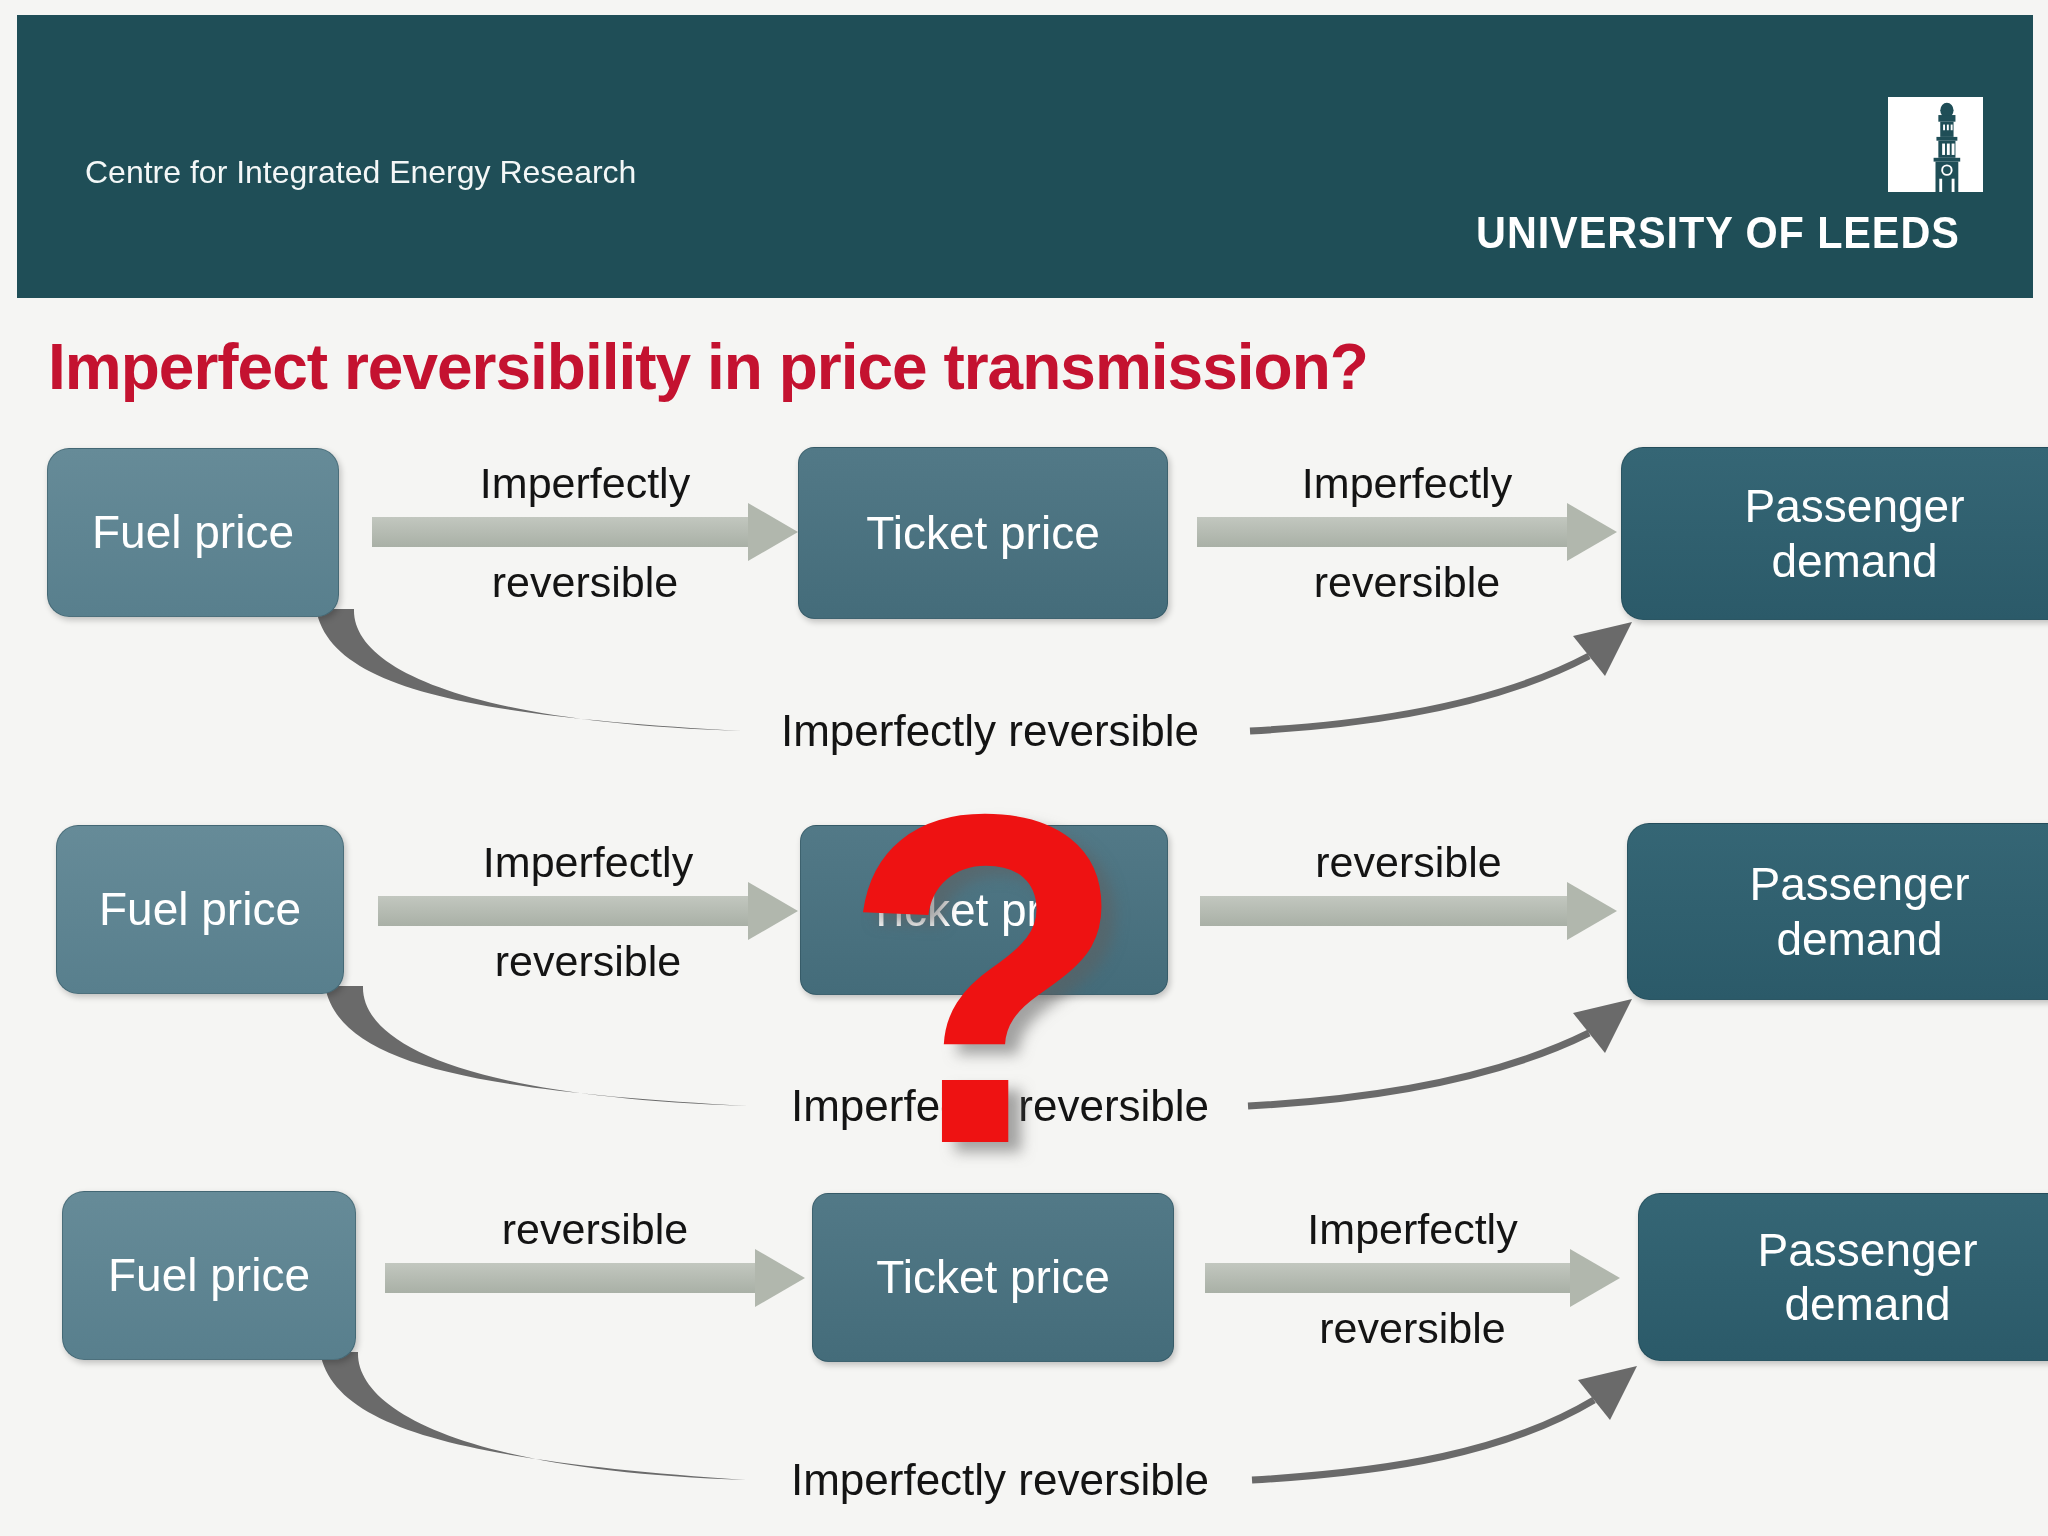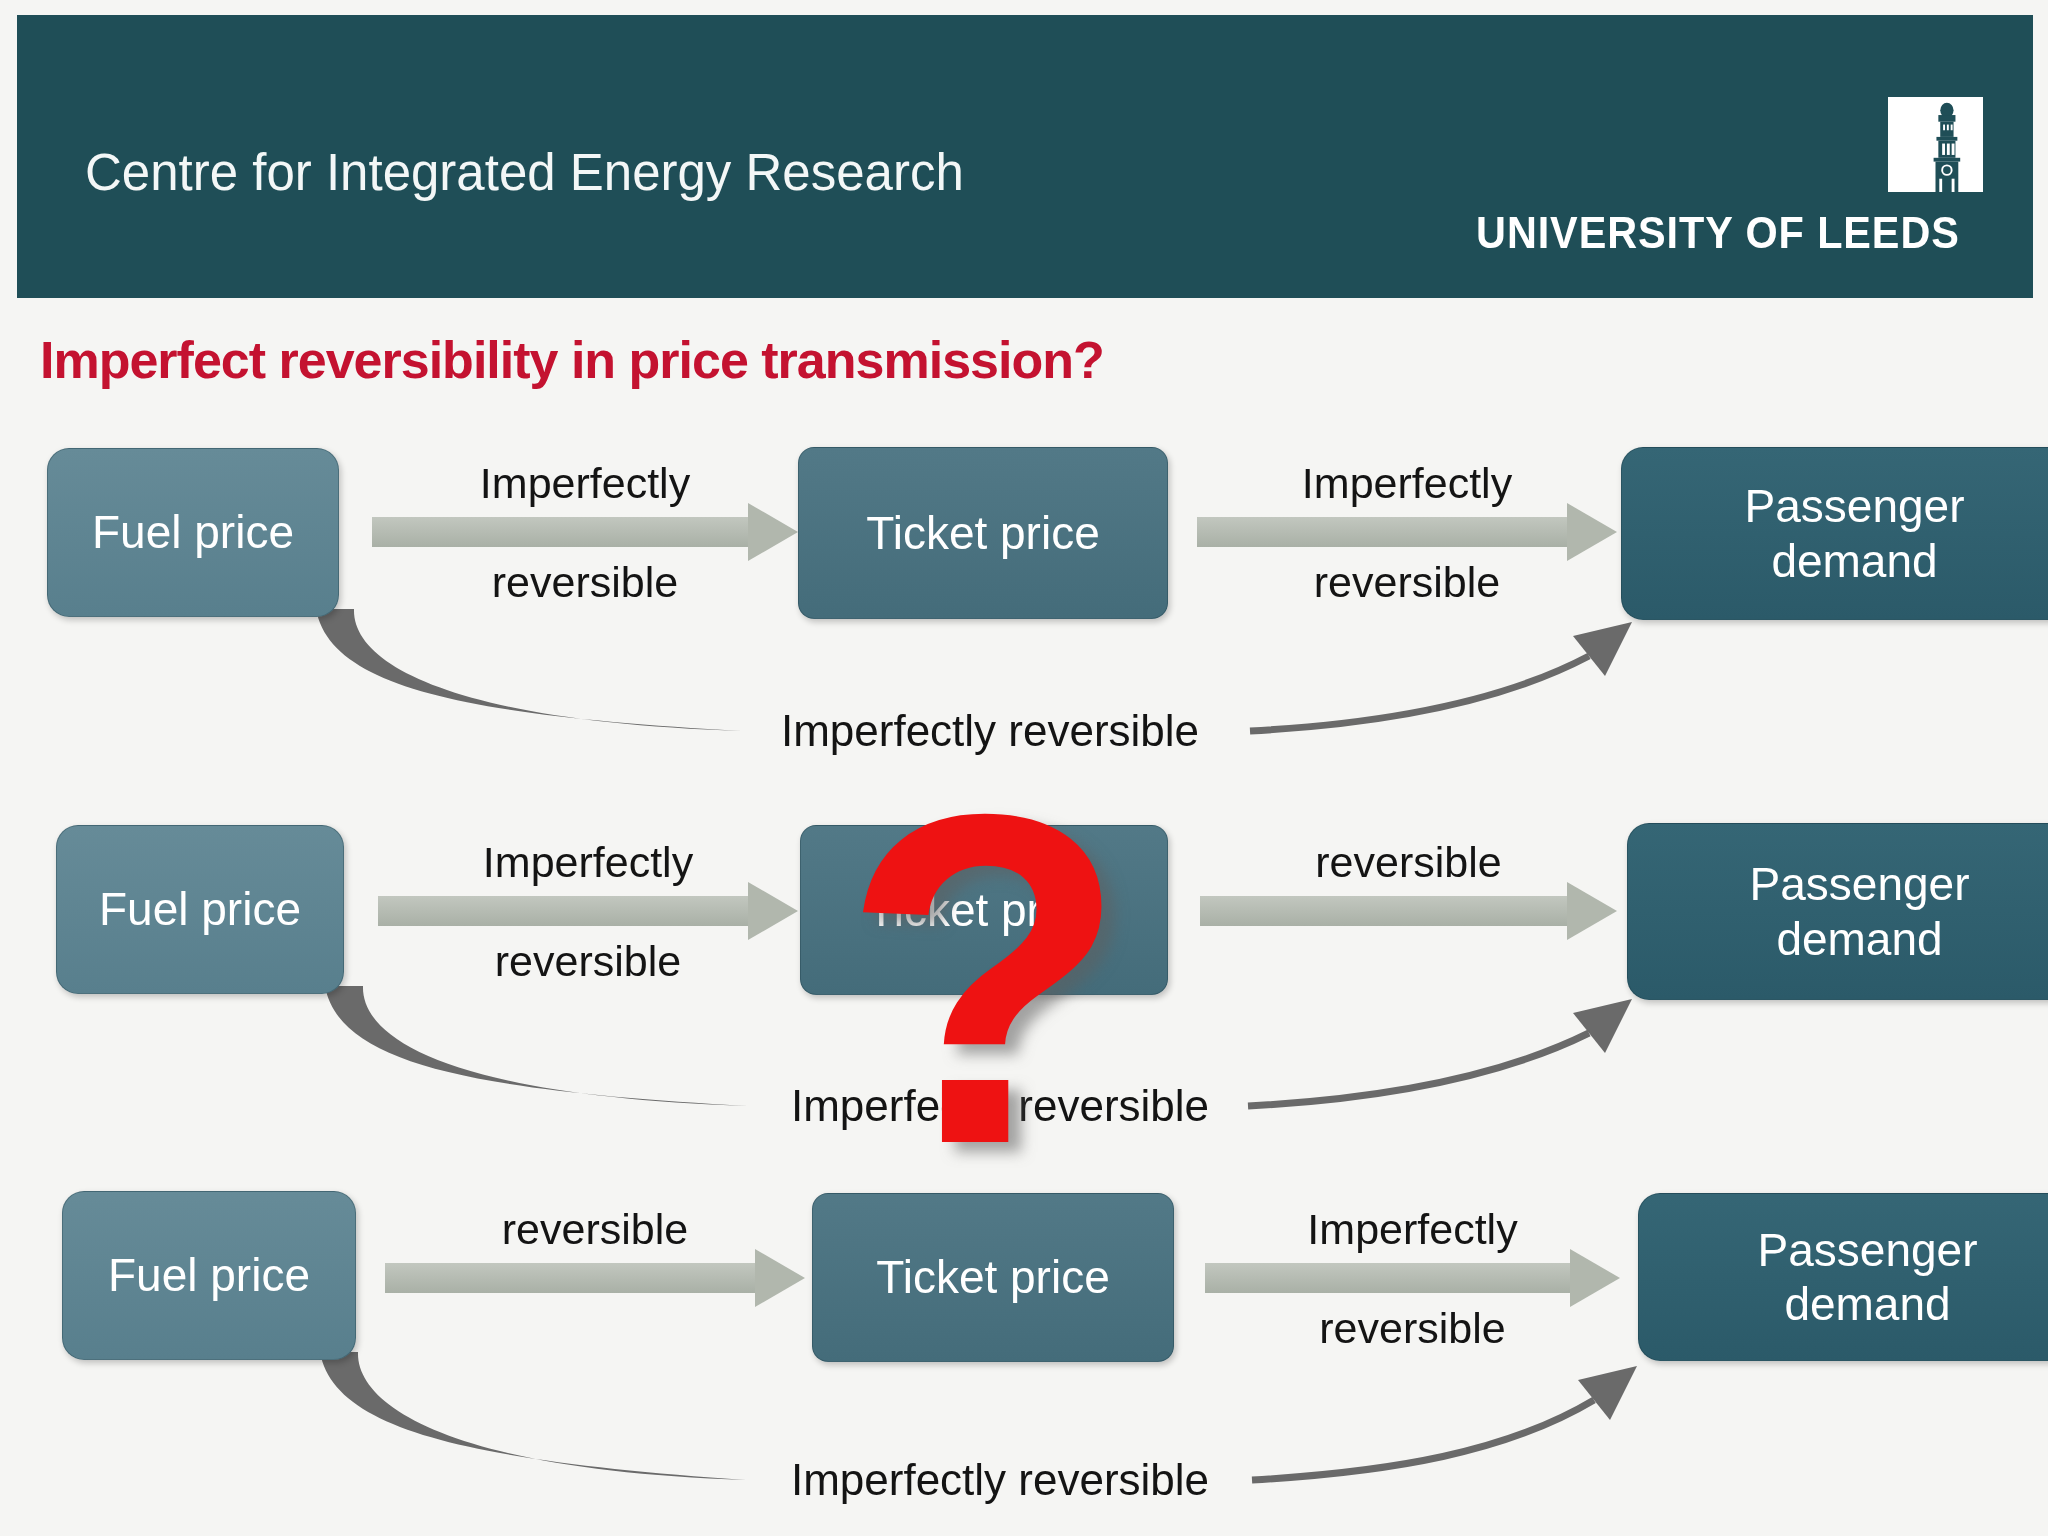--- a/index.html
+++ b/index.html
@@ -3,31 +3,31 @@
 <meta charset="utf-8">
 <style>
   html,body{margin:0;padding:0;background:#e8e8e8;}
   #slide{
     position:relative;width:2048px;height:1536px;overflow:hidden;
     background:#f5f5f3;
     font-family:"Liberation Sans","DejaVu Sans",sans-serif;
   }
   
   .header{position:absolute;left:17px;top:15px;width:2016px;height:283px;background:#1f4e57;}
-  .header-text{position:absolute;left:68px;top:131px;color:#f3f7f7;font-size:51px;line-height:53px;font-weight:400;}
+  .header-text{position:absolute;left:68px;top:131px;color:#f3f7f7;font-size:32px;line-height:53px;font-weight:400;}
   .logo-box{position:absolute;left:1871px;top:82px;width:95px;height:95px;background:#ffffff;}
   .logo-box svg{display:block;width:100%;height:100%;}
   .logo-text{
     position:absolute;right:73px;top:192px;color:#ffffff;font-weight:bold;font-size:45px;
     letter-spacing:1px;transform:scaleX(0.92);transform-origin:100% 50%;white-space:nowrap;
   }
   
   .title{
-    position:absolute;left:40px;top:330px;width:1900px;color:#c41230;
-    font-size:52px;font-weight:bold;letter-spacing:-1px;white-space:nowrap;
+    position:absolute;left:48px;top:330px;width:1900px;color:#c41230;
+    font-size:64px;font-weight:bold;letter-spacing:-1px;white-space:nowrap;
   }
   
   .box{
     position:absolute;border-radius:22px;color:#ffffff;font-size:46px;
     display:flex;align-items:center;justify-content:center;text-align:center;
     line-height:1.18;z-index:10;box-shadow:2px 3px 6px rgba(0,0,0,0.22);
     border:1px solid rgba(20,50,60,0.30);
   }
   .box-fuel{background:linear-gradient(#668b98,#587f8d);}
   .box-ticket{background:linear-gradient(#527987,#446c7a);border-radius:16px;}

